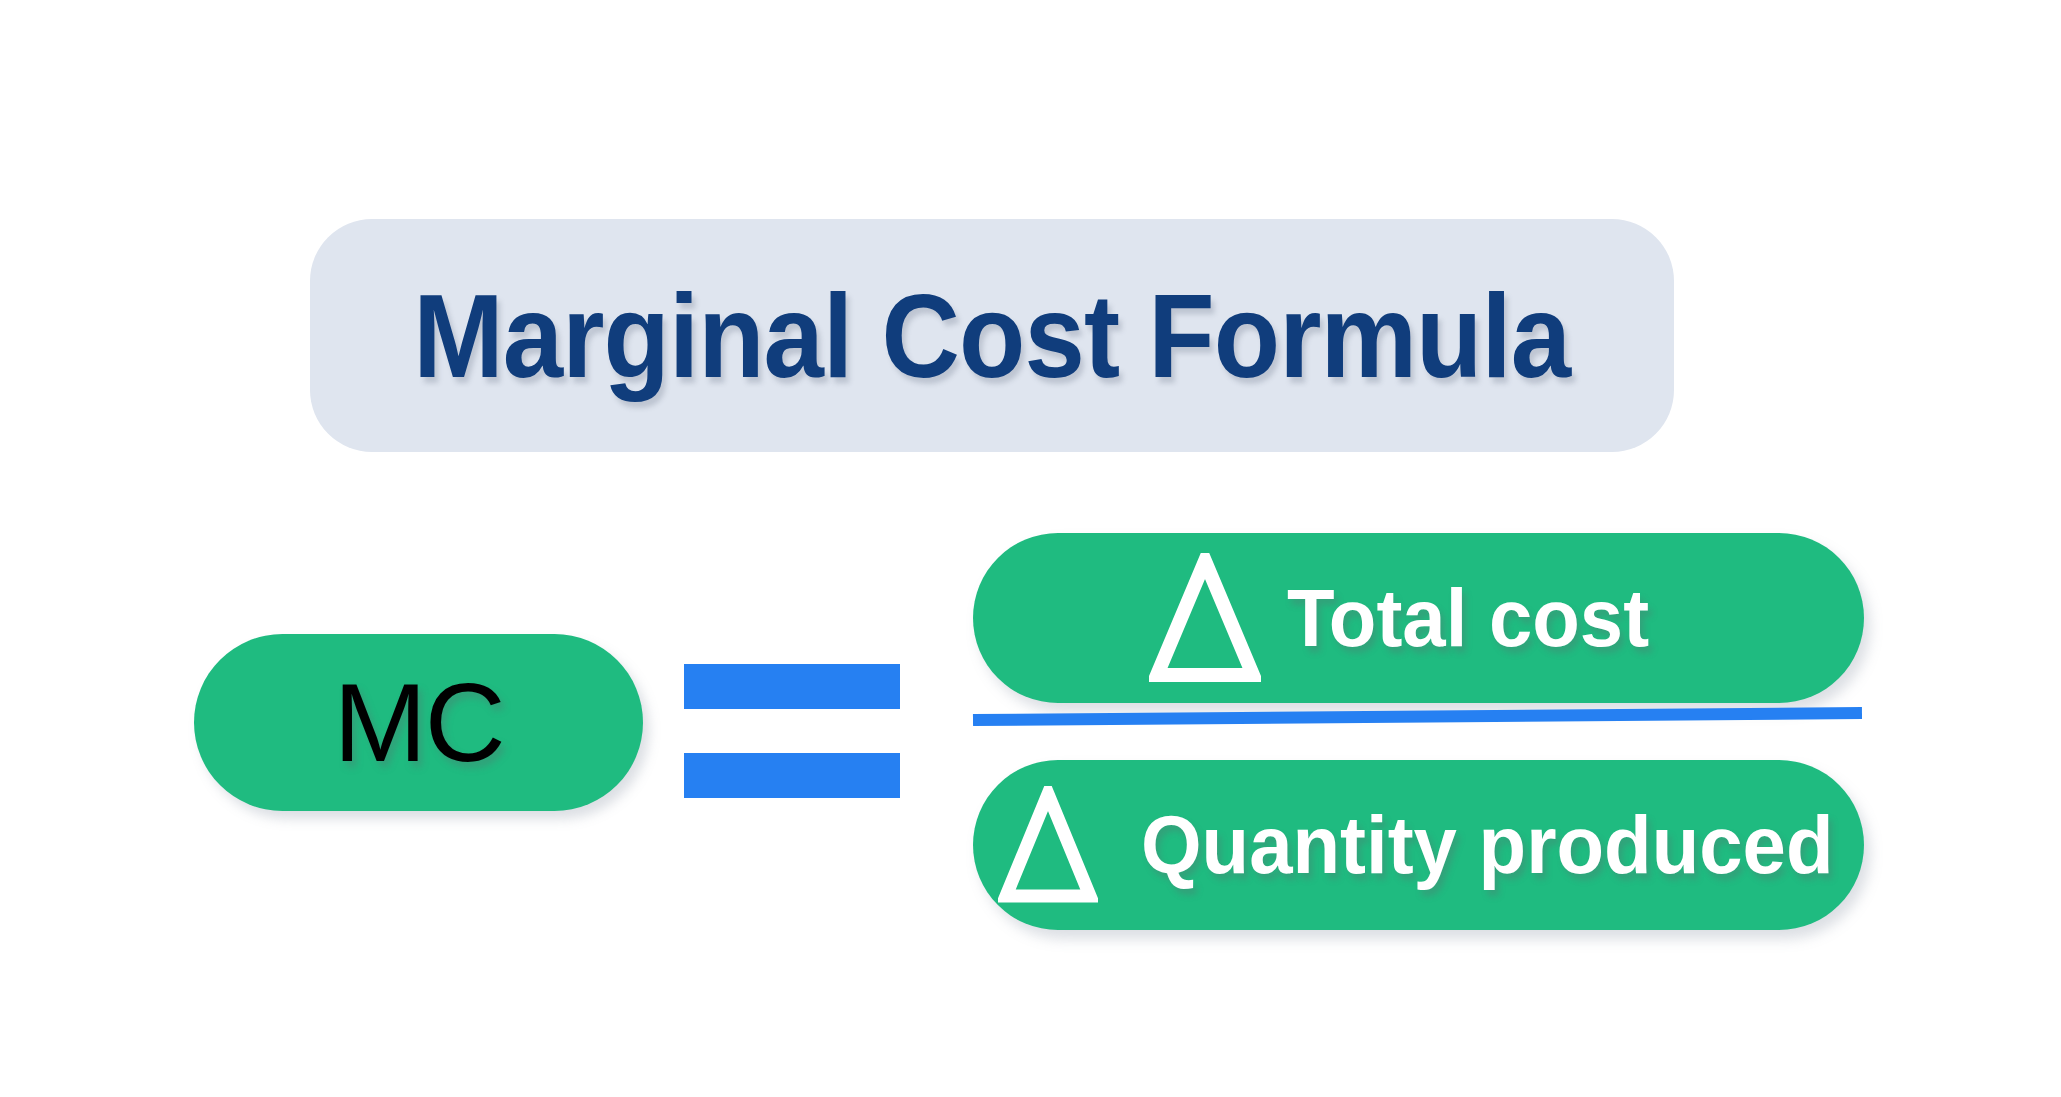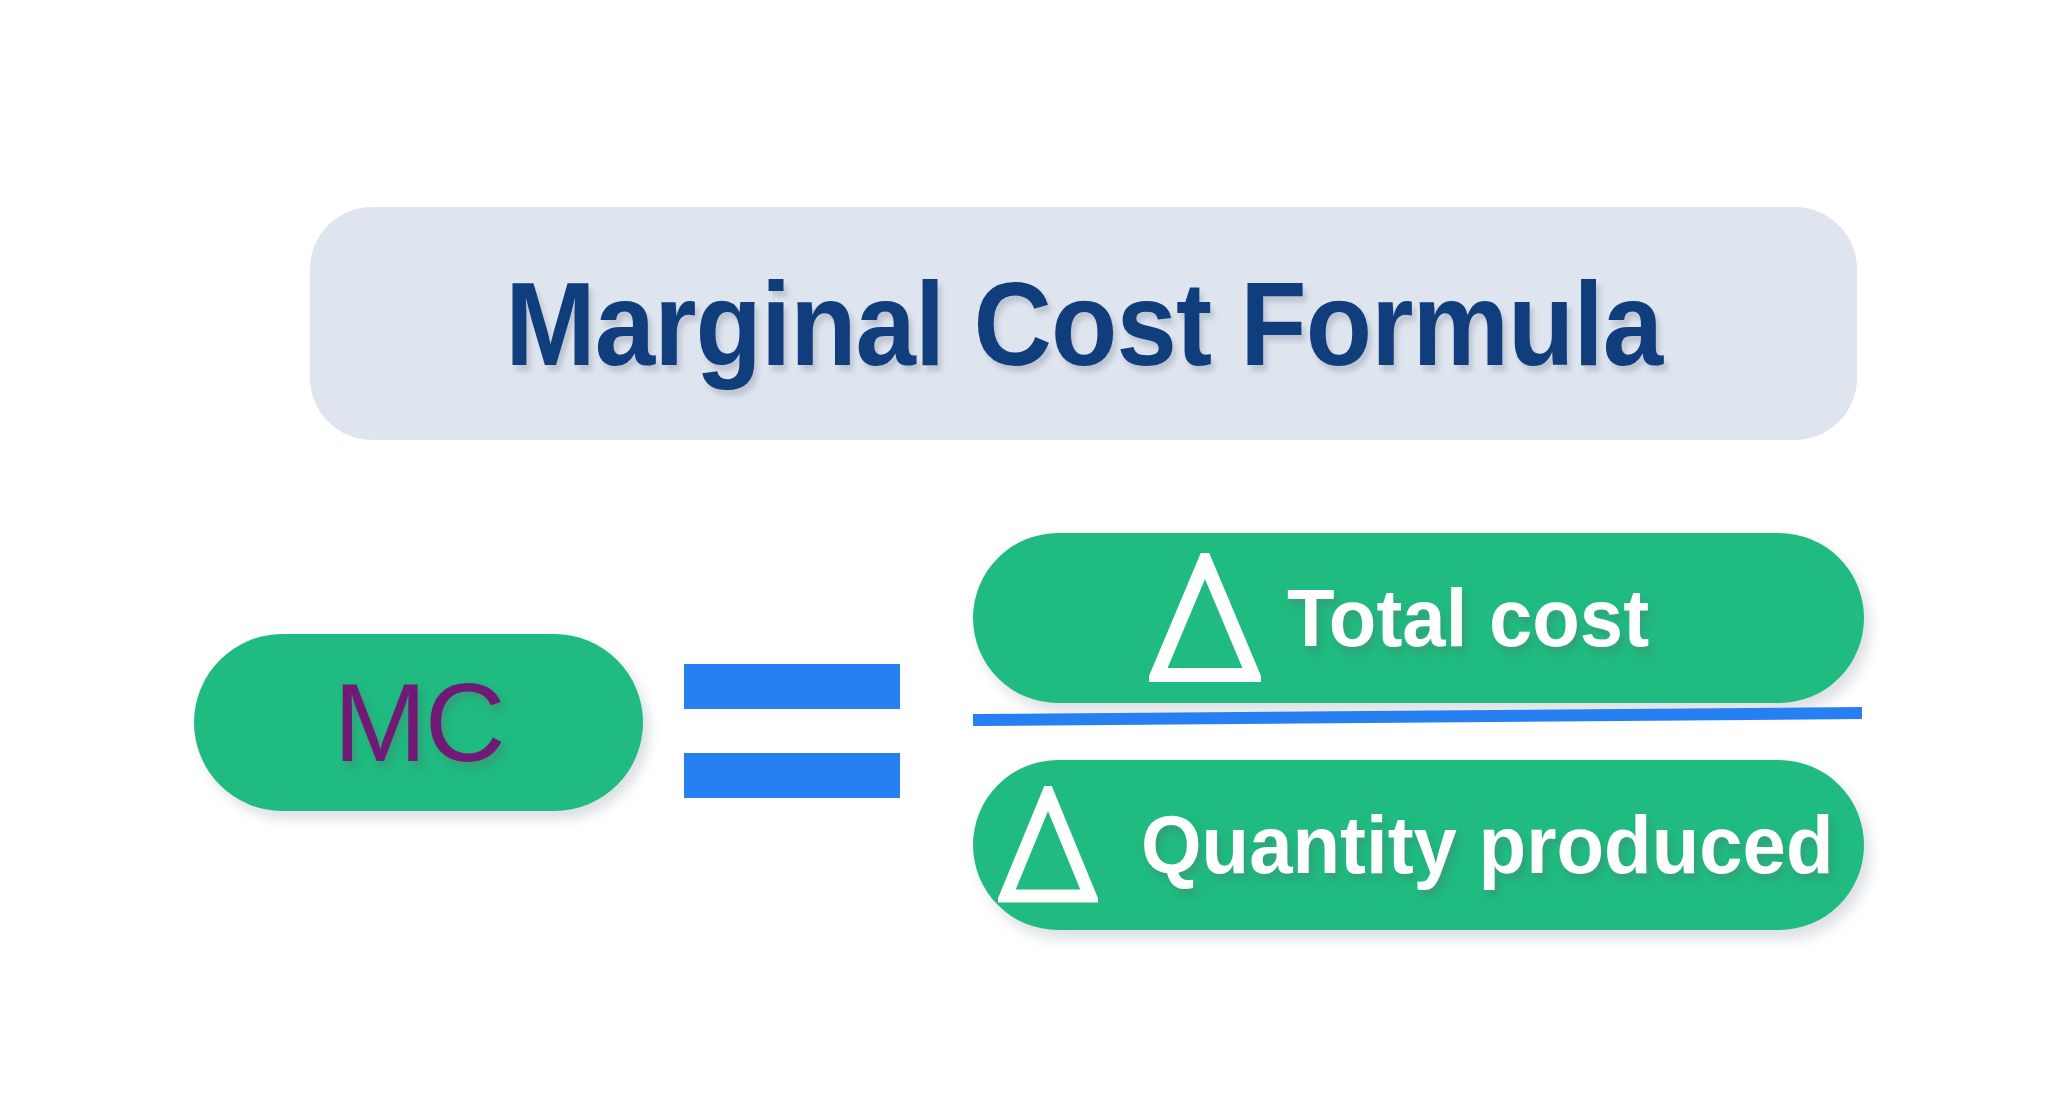--- a/index.html
+++ b/index.html
@@ -15,22 +15,22 @@
     width: 2061px;
     height: 1097px;
     background: #ffffff;
     overflow: hidden;
   }
 
   
   .title-banner {
     position: absolute;
     left: 310px;
-    top: 207px;
-    width: 1547px;
+    top: 219px;
+    width: 1364px;
     height: 233px;
     background: #dfe5ef;
     border-radius: 62px;
     display: flex;
     align-items: center;
     justify-content: center;
   }
   .title-text {
     font-family: "Liberation Sans Narrow", "Liberation Sans", sans-serif;
     font-weight: bold;
@@ -67,21 +67,21 @@
     top: 634px;
     width: 449px;
     height: 177px;
     justify-content: center;
   }
   .mc-label {
     font-family: "Liberation Sans", sans-serif;
     font-weight: normal;
     font-size: 112px;
     line-height: 1;
-    color: #701a75;
+    color: #000000;
     text-shadow: 4px 6px 7px rgba(90,110,110,0.35);
     letter-spacing: -2px;
   }
 
   
   .equals {
     position: absolute;
     left: 684px;
     top: 664px;
   }

